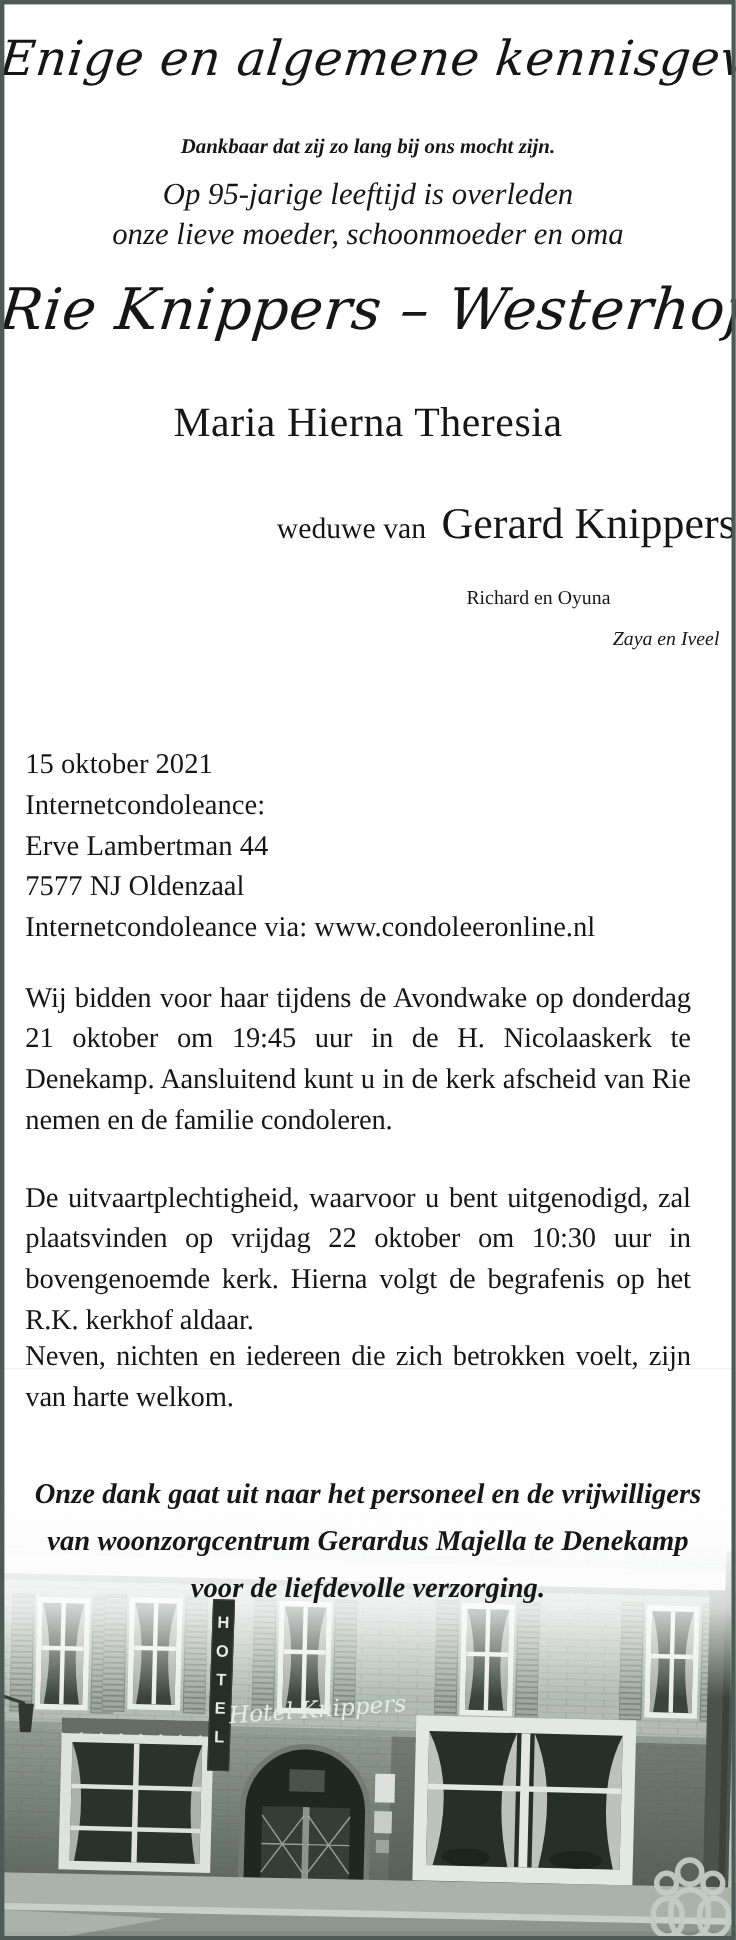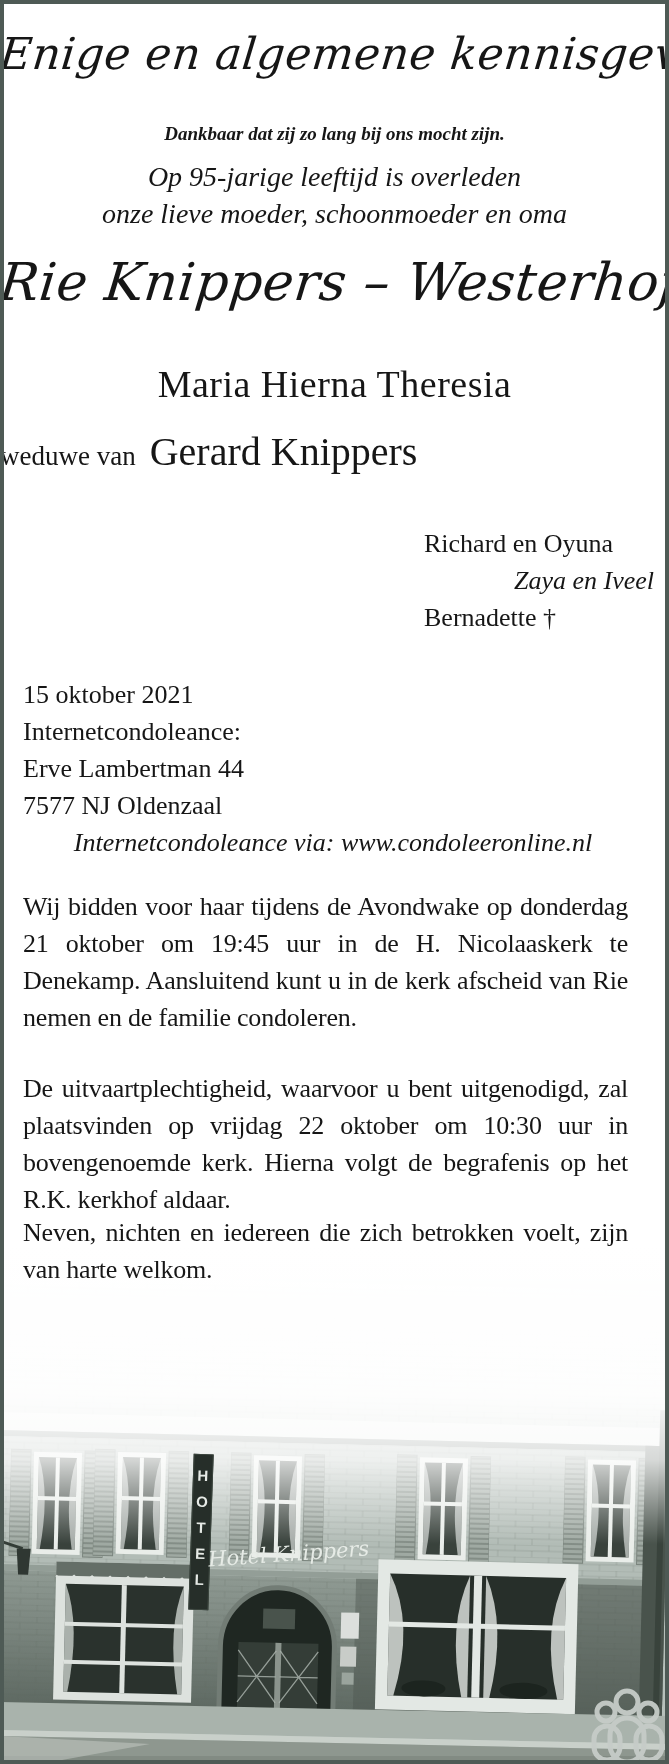--- a/index.html
+++ b/index.html
@@ -18,30 +18,30 @@
   .script{
     font-family:"DejaVu Serif", serif; font-style:italic;
     text-align:center; transform:skewX(-6deg); white-space:nowrap;
   }
   .script-heading{top:28px; font-size:44px; letter-spacing:0.5px;}
   .script-name{top:252px; font-size:52px; letter-spacing:0.5px;}
 
   .gratitude{top:100px; text-align:center; font-size:19px; font-style:italic; font-weight:bold;margin-top:23px;}
   .intro{top:158px; text-align:center; font-size:28px; line-height:37px;font-style:italic;}
   .given-names{top:362px; text-align:center; font-size:38px; letter-spacing:0.5px;}
-  .widow-line{top:428px; text-align:left;}
+  .widow-line{top:452px; text-align:right;}
   .widow-prefix{font-size:27px;}
   .spouse-name{font-size:40px; margin-left:10px;}
 
-  .family{top:525px; left:424px; width:230px; font-size:26px; line-height:37px;}
+  .family{top:525px; left:424px; width:230px; font-size:18px; line-height:37px;}
   .family .fam-line{white-space:nowrap;}
   .family .fam-line:nth-child(2){font-style:italic;text-align:right;}
 
   .details{top:676px; left:23px; width:620px; font-size:26px; line-height:37px;}
-  .details .italic{font-style:italic;text-align:center;}
+  .details .italic{}
 
   .para{
     left:23px; width:605px; font-size:26px; line-height:37px;
     text-align:justify; letter-spacing:-0.2px;
   }
   .para-wake{top:888px;}
   .para-funeral{top:1070px;}
   .para-welcome{top:1214px;}
   .thanks{
     top:1336px; left:20px; width:629px; text-align:center;
@@ -208,32 +208,32 @@
   <div class="abs text-layer given-names">Maria Hierna Theresia</div>
 
   <div class="abs text-layer widow-line">
     <span class="widow-prefix">weduwe van</span>
     <span class="spouse-name">Gerard Knippers</span>
   </div>
 
   <div class="family text-layer" style="position:absolute;">
     <div class="fam-line">Richard en Oyuna</div>
     <div class="fam-line">Zaya en Iveel</div>
-    <div class="fam-line">Bernadette †</div>
   </div>
 
   <div class="details text-layer" style="position:absolute;">
     <div>15 oktober 2021</div>
     <div>Internetcondoleance:</div>
     <div>Erve Lambertman 44</div>
     <div>7577 NJ Oldenzaal</div>
     <div class="italic">Internetcondoleance via: www.condoleeronline.nl</div>
   </div>
 
   <div class="abs text-layer para para-wake">Wij bidden voor haar tijdens de Avondwake op donderdag 21 oktober om 19:45 uur in de H. Nicolaaskerk te Denekamp. Aansluitend kunt u in de kerk afscheid van Rie nemen en de familie condoleren.</div>
 
   <div class="abs text-layer para para-funeral">De uitvaartplechtigheid, waarvoor u bent uitgenodigd, zal plaatsvinden op vrijdag 22 oktober om 10:30 uur in bovengenoemde kerk. Hierna volgt de begrafenis op het R.K. kerkhof aldaar.</div>
 
   <div class="abs text-layer para para-welcome">Neven, nichten en iedereen die zich betrokken voelt, zijn van harte welkom.</div>
 
+  <div class="abs text-layer thanks" style="position:absolute;">Onze dank gaat uit naar het personeel en de vrijwilligers van woonzorgcentrum Gerardus Majella te Denekamp voor de liefdevolle verzorging.</div>
 
   <div class="frame"></div>
 </div>
 
 </body></html>

